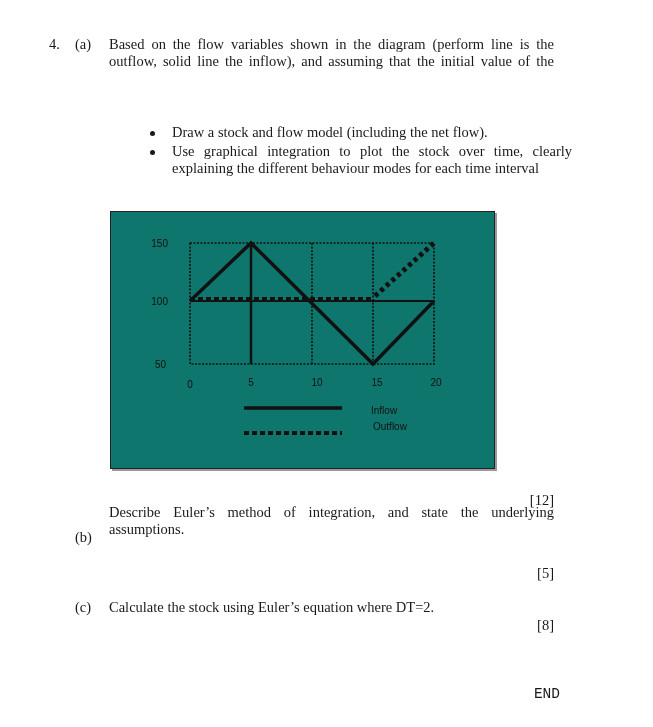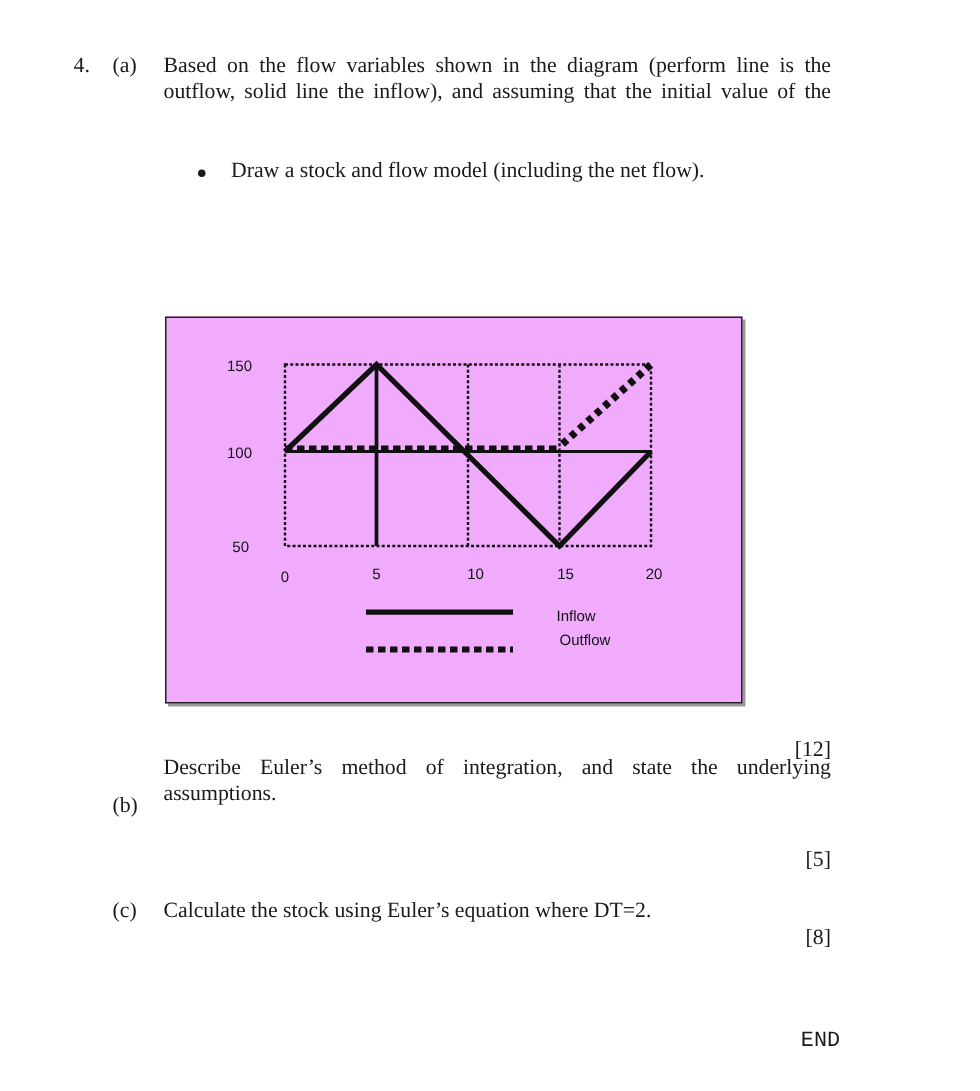--- a/index.html
+++ b/index.html
@@ -5,43 +5,48 @@
     html, body { margin:0; padding:0; background:#ffffff; }
     body { width:653px; height:727px; position:relative; overflow:hidden;
            font-family:"DejaVu Serif","Liberation Serif",serif; color:#1a1a1a; }
     .serif { font-family:"Liberation Serif","DejaVu Serif",serif; font-size:14.5px; line-height:17px; }
     .abs { position:absolute; }
     .qnum { left:49px; top:36px; }
     .qpart { left:75px; }
     .qtext { left:109px; width:445px; text-align:justify; }
     .line { display:block; text-align:justify; text-align-last:justify; white-space:nowrap; }
     .line.last { text-align-last:left; }
-    .bullets { left:130px; top:106px; width:424px; margin:0; padding:0; list-style:none; }
+    .bullets { left:130px; top:106px; width:424px; margin:18px; padding:0; list-style:none; }
     .bullets li { position:relative; padding-left:24px; margin:0; }
     .bullets li .dot { position:absolute; left:2px; top:7px; width:5px; height:5px; border-radius:50%; background:#1a1a1a; }
     .marks { right:99px; text-align:center; }
-    .chartbox { left:110px; top:211px; width:383px; height:256px; border:1px solid #222; background:#f0abfc;
+    .chartbox { left:110px; top:211px; width:383px; height:256px; border:1px solid #222; background:#0f766e;
                 box-shadow:2px 2px 0 #9a9a9a; }
     .chartbox svg { position:absolute; left:0; top:0; }
     .sans { font-family:"Liberation Sans","DejaVu Sans",sans-serif; }
   </style>
 </head>
 <body>
 
 <div class="abs serif qnum">4.</div>
 <div class="abs serif qpart" style="top:36px;">(a)</div>
 <div class="abs serif qtext" style="top:36px;">
   <span class="line">Based on the flow variables shown in the diagram (perform line is the</span>
   <span class="line">outflow, solid line the inflow), and assuming that the initial value of the</span>
 </div>
 
 <ul class="abs serif bullets">
   <li>
     <span class="dot"></span>
     <span class="line last">Draw a stock and flow model (including the net flow).</span>
+  </li>
+  <li style="margin-top:2px;">
+    <span class="dot"></span>
+    <span class="line">Use graphical integration to plot the stock over time, clearly</span>
+    <span class="line last">explaining the different behaviour modes for each time interval</span>
   </li>
 </ul>
 
 <div class="abs chartbox">
   <svg width="383" height="256" viewBox="0 0 383 256">
 
     <g stroke="#111" stroke-width="1.6" stroke-dasharray="2,1.5" fill="none">
       <rect x="79" y="31" width="244" height="121"></rect>
       <line x1="140" y1="31" x2="140" y2="152"></line>
       <line x1="201" y1="31" x2="201" y2="152"></line>

